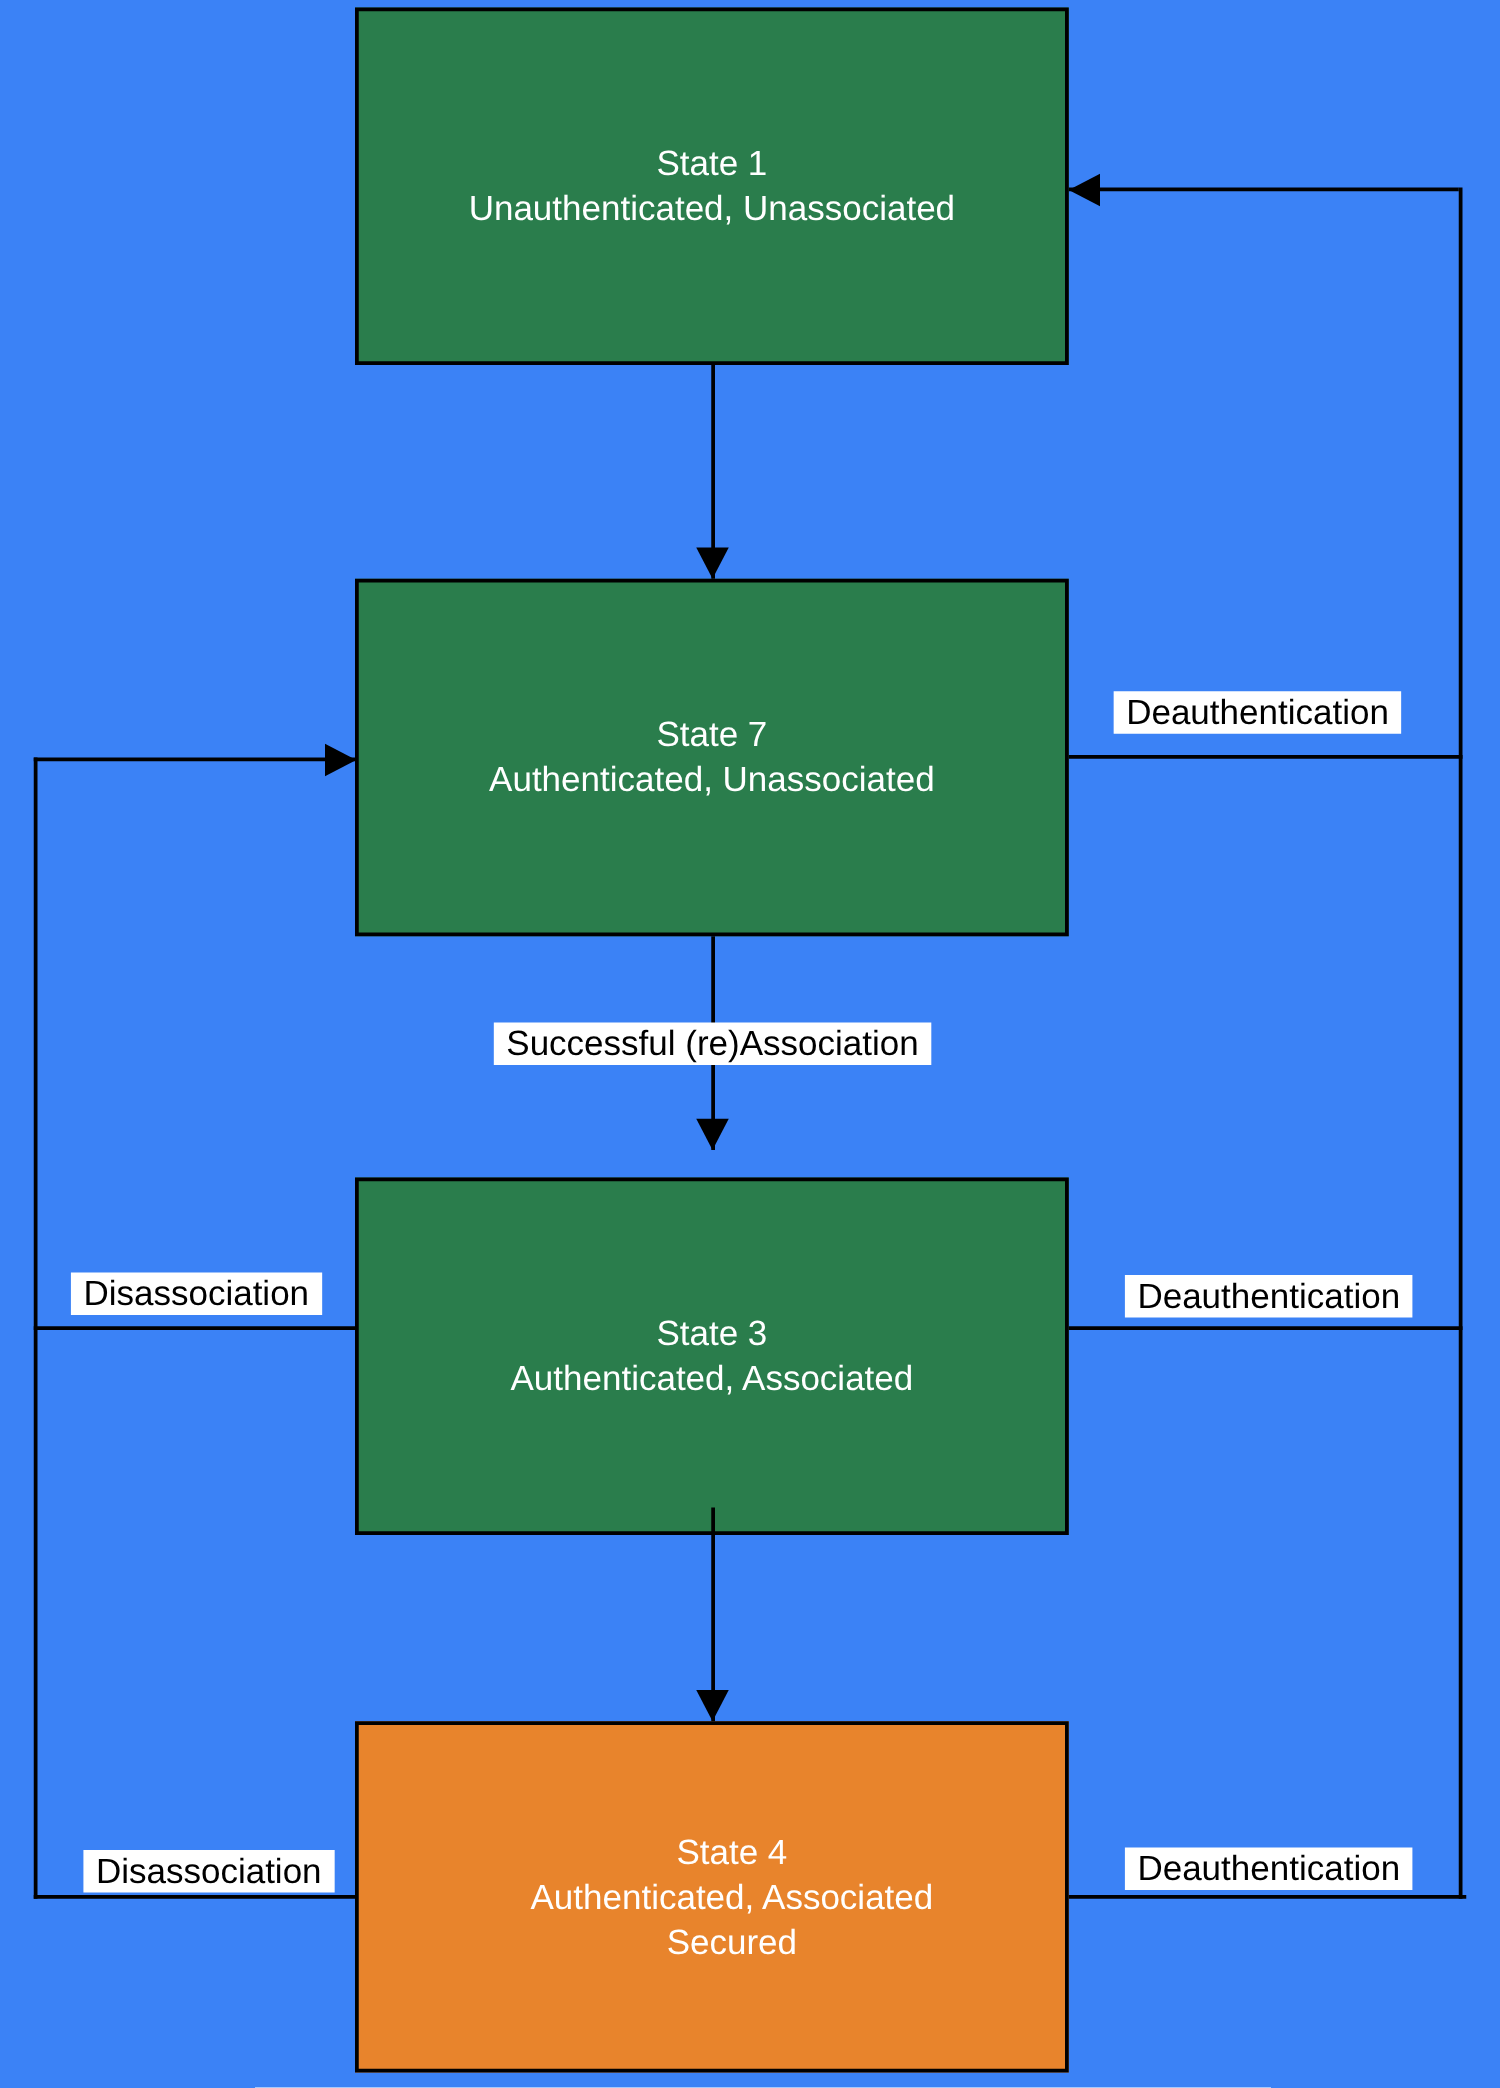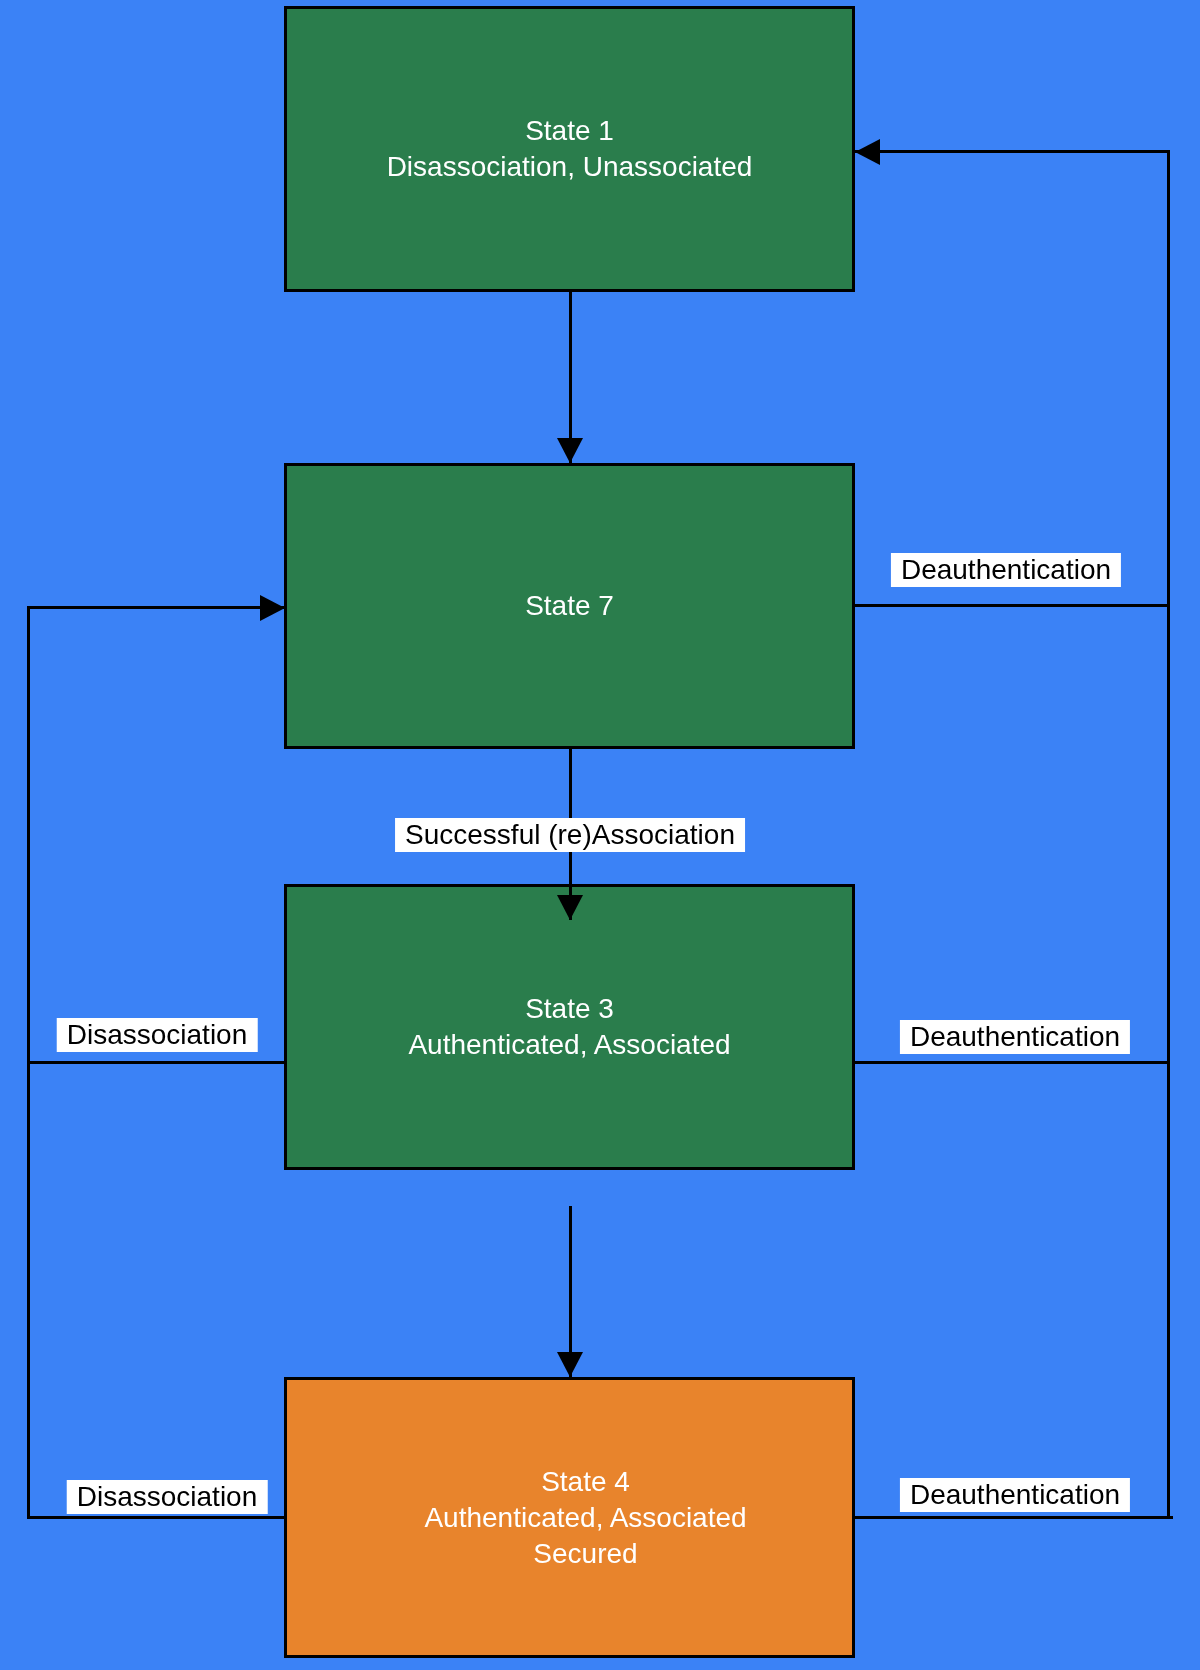--- a/index.html
+++ b/index.html
@@ -16,21 +16,21 @@
     box-sizing:border-box;
     border:3px solid #000;
     display:flex;flex-direction:column;
     align-items:center;justify-content:center;
     text-align:center;
     color:#ffffff;
     font-size:28px;line-height:36px;
   }
   #node-state1{top:6px;height:286px;}
   #node-state2{top:463px;height:286px;}
-  #node-state3{top:884px;height:286px;}
+  #node-state3{top:942px;height:286px;}
   #node-state4{top:1377px;height:281px;}
   .vline{position:absolute;width:3px;background:#000;}
   .hline{position:absolute;height:3px;background:#000;}
   #v-mid-1{left:569px;top:292px;height:171px;}
   #v-mid-2{left:569px;top:749px;height:171px;}
   #v-mid-3{left:569px;top:1206px;height:171px;}
   #v-right{left:1167px;top:150px;height:1369px;}
   #v-left{left:27px;top:606px;height:913px;}
   #h-return-top{left:855px;top:150px;width:312px;}
   #h-deauth-s2{left:855px;top:604px;width:315px;}
@@ -79,25 +79,26 @@
   #label-disassoc-s3{left:157px;top:1035px;}
   #label-disassoc-s4{left:167px;top:1497px;}
 </style>
 </head>
 <body>
 
 <div id="canvas">
 
   <div class="node" id="node-state1" style="background: rgb(42, 125, 76);">
     <div>State 1</div>
-    <div>Disassociation, Unassociated</div>
+    <div>Unauthenticated, Unassociated</div>
   </div>
 
   <div class="node" id="node-state2" style="background: rgb(42, 125, 76);">
     <div>State 7</div>
+    <div>Authenticated, Unassociated</div>
   </div>
 
   <div class="node" id="node-state3" style="background: rgb(42, 125, 76);">
     <div>State 3</div>
     <div>Authenticated, Associated</div>
   </div>
 
   <div class="node" id="node-state4" style="background: rgb(232, 132, 44); padding-left: 32px;">
     <div>State 4</div>
     <div>Authenticated, Associated</div>

